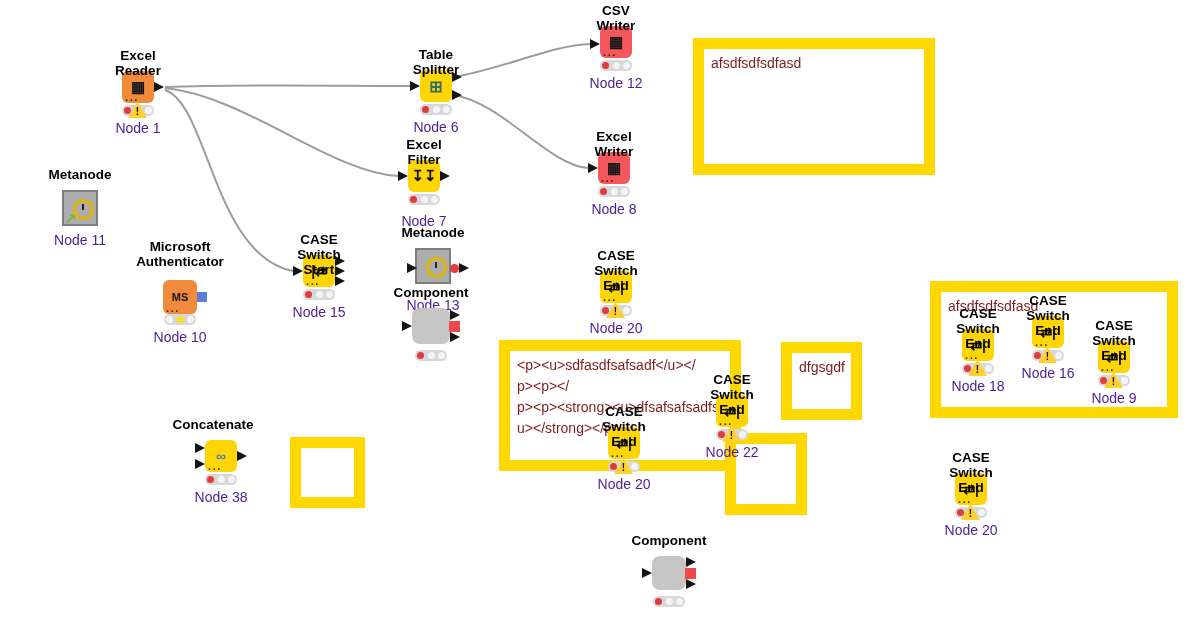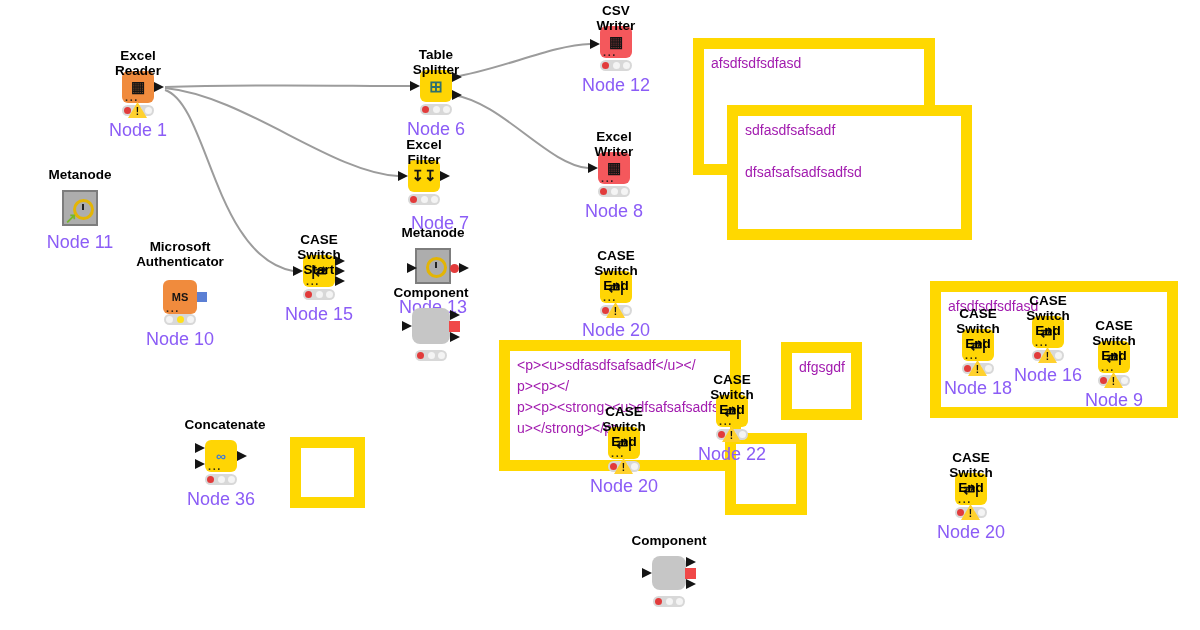--- a/index.html
+++ b/index.html
@@ -1,29 +1,29 @@
 <!DOCTYPE html>
 <html><head>
 <meta charset="utf-8">
 <style>
   html,body{margin:0;padding:0;background:#fff;}
   #canvas{position:relative;width:1200px;height:630px;background:#ffffff;overflow:hidden;
           font-family:"Liberation Sans",sans-serif;}
   
   .ann{position:absolute;box-sizing:border-box;border:11px solid #FFD800;background:#ffffff;z-index:1;
        padding:4px 7px;}
-  .ann-line{font-size:14px;color:#a21caf;line-height:21px;min-height:21px;white-space:nowrap;}
+  .ann-line{font-size:14px;color:#7f1d1d;line-height:21px;min-height:21px;white-space:nowrap;}
   
   #edges{position:absolute;left:0;top:0;z-index:2;}
   #edges path{stroke:#9c9c9c;stroke-width:2;fill:none;}
   
   .node{position:absolute;z-index:3;}
   .ntitle{position:absolute;transform:translateX(-50%);font-weight:bold;font-size:13.5px;color:#000;
           white-space:pre-line;text-align:center;line-height:15px;z-index:4;}
-  .nlabel{position:absolute;transform:translateX(-50%);font-size:18px;color:#8b5cf6;white-space:nowrap;z-index:4;}
+  .nlabel{position:absolute;transform:translateX(-50%);font-size:14px;color:#4c1d95;white-space:nowrap;z-index:4;}
   .nicon{position:absolute;left:0;top:0;border-radius:6px;z-index:3;}
   .nicon.std{width:32px;height:32px;}
   .nicon.metanode{border-radius:0;background:#ADADAD;border:2px solid #7d7d7d;box-sizing:border-box;}
   .nicon.component{background:#C6C6C6;border-radius:8px;}
   .glyph{position:absolute;left:0;top:0;width:100%;height:100%;display:flex;align-items:center;
          justify-content:center;font-weight:bold;color:#141414;}
   .dots{position:absolute;left:3px;bottom:-2px;font-size:11px;font-weight:bold;color:rgba(20,20,20,.85);
         letter-spacing:1px;line-height:10px;}
   
   .clock{position:absolute;left:9px;top:7px;width:15px;height:15px;border:3px solid #E3B505;border-radius:50%;}
@@ -52,25 +52,20 @@
   <svg id="edges" width="1200" height="630">
       <path d="M165,87 C250,84 345,86 410,86"></path>
       <path d="M165,88 C245,96 330,172 398,176"></path>
       <path d="M165,90 C208,104 214,256 293,271"></path>
       <path d="M453,77 C500,70 552,45 590,44"></path>
       <path d="M453,95 C502,102 548,165 588,168"></path>
     </svg>
 <div class="ann" style="left: 693px; top: 38px; width: 242px; height: 137px;">
       <div class="ann-line">afsdfsdfsdfasd</div>
     </div>
-    <div class="ann" style="left: 727px; top: 105px; width: 245px; height: 135px;">
-      <div class="ann-line">sdfasdfsafsadf</div>
-      <div class="ann-line"></div>
-      <div class="ann-line">dfsafsafsadfsadfsd</div>
-    </div>
     <div class="ann" style="left: 499px; top: 340px; width: 242px; height: 131px;">
       <div class="ann-line">&lt;p&gt;&lt;u&gt;sdfasdfsafsadf&lt;/u&gt;&lt;/</div>
       <div class="ann-line">p&gt;&lt;p&gt;&lt;/</div>
       <div class="ann-line">p&gt;&lt;p&gt;&lt;strong&gt;&lt;u&gt;dfsafsafsadfsad&lt;/</div>
       <div class="ann-line">u&gt;&lt;/strong&gt;&lt;/p&gt;</div>
     </div>
     <div class="ann" style="left: 725px; top: 433px; width: 82px; height: 82px;"></div>
     <div class="ann" style="left: 290px; top: 437px; width: 75px; height: 71px;"></div>
     <div class="ann" style="left: 781px; top: 342px; width: 81px; height: 78px;">
       <div class="ann-line">dfgsgdf</div>
@@ -141,21 +136,21 @@
       <div class="nicon std" style="width: 32px; height: 32px; background: rgb(255, 213, 4);">
         <span class="glyph" style="font-size: 15px;">↧↧</span>
         <span class="port-tri" style="top: 11px; left: -10px;"></span>
         <span class="port-tri" style="top: 11px; right: -10px;"></span>
       </div>
       <div class="traffic" style="left: 0px; top: 34px;">
         <span class="tdot on-red"></span>
         <span class="tdot"></span>
         <span class="tdot"></span>
       </div>
-      <div class="nlabel" style="left: 16px; top: 53px; margin-left: 16px;">Node 7</div>
+      <div class="nlabel" style="left: 16px; top: 53px;">Node 7</div>
     </div>
     <div class="node" style="left: 62px; top: 190px;">
       <div class="ntitle" style="left: 18px; top: -23px;">Metanode</div>
       <div class="nicon metanode" style="width: 36px; height: 36px;">
         <span class="clock"></span>
         <span class="meta-arrow">↗</span>
       </div>
       <div class="nlabel" style="left: 18px; top: 42px;">Node 11</div>
     </div>
     <div class="node" style="left: 163px; top: 280px;">
@@ -208,34 +203,34 @@
         <span class="port-rsq" style="top: 13px; right: -10px;"></span>
         <span class="port-tri" style="top: 24px; right: -10px;"></span>
       </div>
       <div class="traffic" style="left: 3px; top: 42px;">
         <span class="tdot on-red"></span>
         <span class="tdot"></span>
         <span class="tdot"></span>
       </div>
     </div>
     <div class="node" style="left: 205px; top: 440px;">
-      <div class="ntitle" style="left: 20px; top: -23px;">Concatenate</div>
+      <div class="ntitle" style="left: 8px; top: -23px;">Concatenate</div>
       <div class="nicon std" style="width: 32px; height: 32px; background: rgb(255, 213, 4);">
         <span class="glyph" style="font-size: 14px; color: rgb(62, 123, 214);">∞</span>
         <span class="dots">···</span>
         <span class="port-tri" style="top: 3px; left: -10px;"></span>
         <span class="port-tri" style="top: 19px; left: -10px;"></span>
         <span class="port-tri" style="top: 11px; right: -10px;"></span>
       </div>
       <div class="traffic" style="left: 0px; top: 34px;">
         <span class="tdot on-red"></span>
         <span class="tdot"></span>
         <span class="tdot"></span>
       </div>
-      <div class="nlabel" style="left: 16px; top: 49px;">Node 36</div>
+      <div class="nlabel" style="left: 16px; top: 49px;">Node 38</div>
     </div>
     <div class="node" style="left: 600px; top: 271px;">
       <div class="ntitle" style="left: 16px; top: -23px;">CASE Switch End</div>
       <div class="nicon std" style="width: 32px; height: 32px; background: rgb(255, 213, 4);">
         <span class="glyph" style="font-size: 14px;">⇄|</span>
         <span class="dots">···</span>
       </div>
       <div class="traffic" style="left: 0px; top: 34px;">
         <span class="tdot on-red"></span>
         <span class="tdot"></span>

